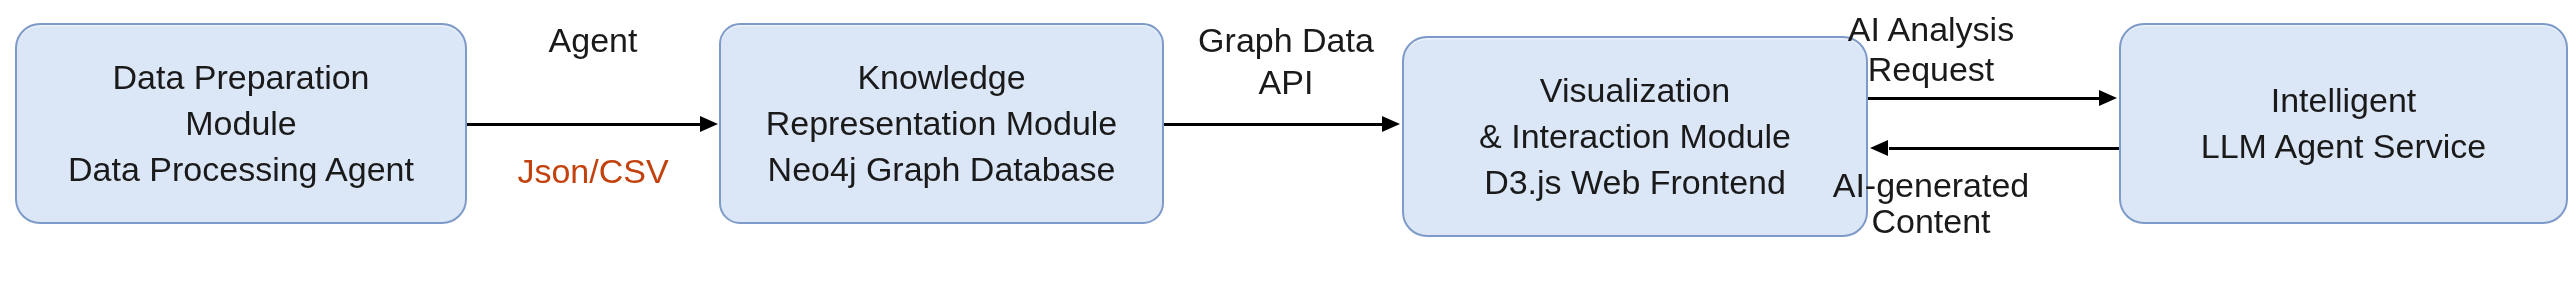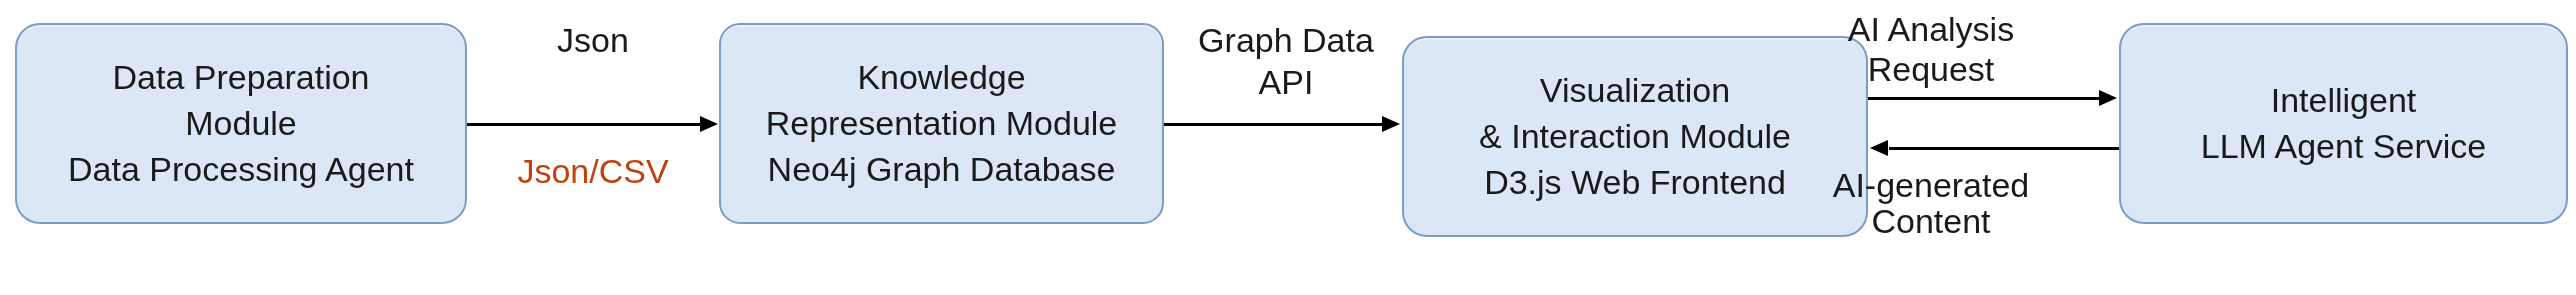--- a/index.html
+++ b/index.html
@@ -60,21 +60,21 @@
 
 <div class="canvas">
 
   <div class="module-box box1" style="background: rgb(219, 230, 247); border-color: rgb(126, 154, 200); color: rgb(26, 26, 26);">
     <div class="box-line">Data Preparation</div>
     <div class="box-line">Module</div>
     <div class="box-line">Data Processing Agent</div>
   </div>
 
   <div class="edge-label" style="left: 456px; width: 274px; top: 18.5px; color: rgb(26, 26, 26);">
-    <div>Json</div>
+    <div>Agent</div>
   </div>
   <div class="edge-line" style="left: 467px; top: 123px; width: 234px; background: rgb(0, 0, 0);"></div>
   <div class="arrow-head right" style="left: 700px; top: 116px; border-left-color: rgb(0, 0, 0);"></div>
   <div class="edge-label" style="left: 456px; width: 274px; top: 150px; color: #c2410c;">
     <div>Json/CSV</div>
   </div>
 
   <div class="module-box box2" style="background: rgb(219, 230, 247); border-color: rgb(126, 154, 200); color: rgb(26, 26, 26); border-radius: 21px;">
     <div class="box-line">Knowledge</div>
     <div class="box-line">Representation Module</div>

